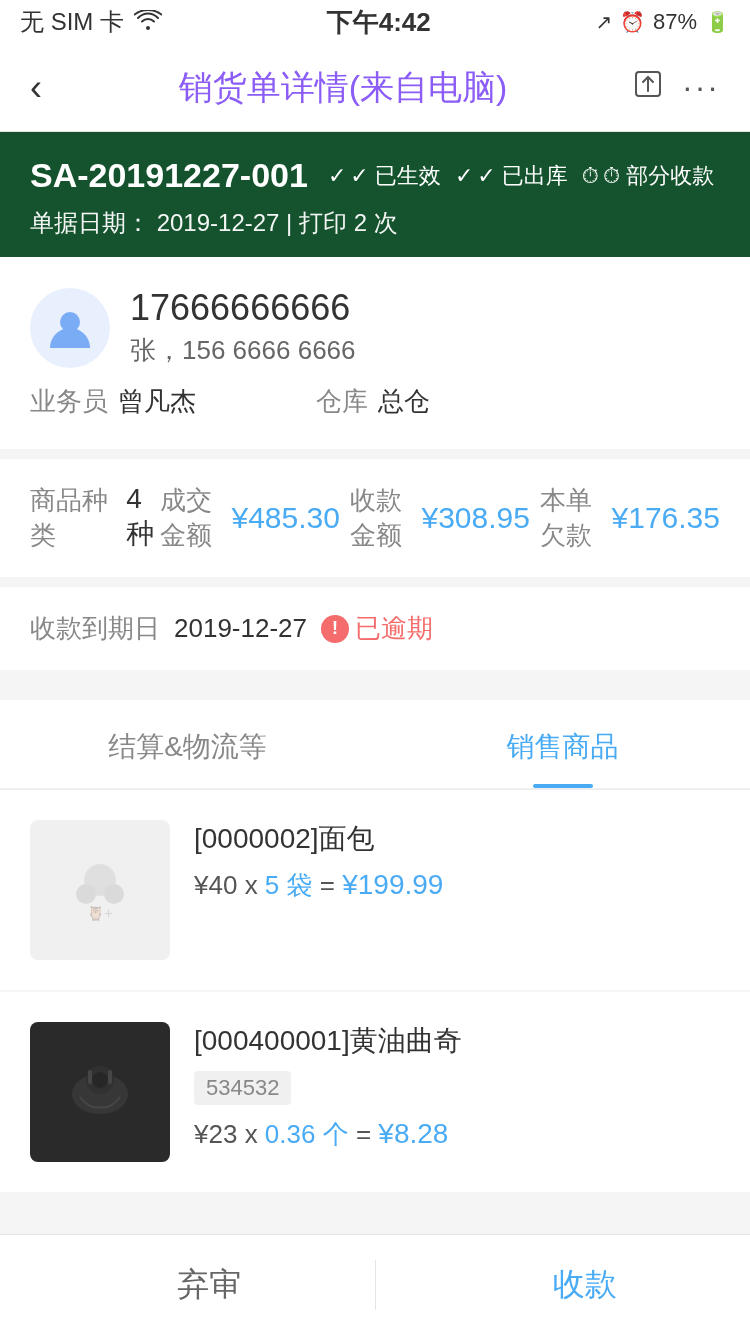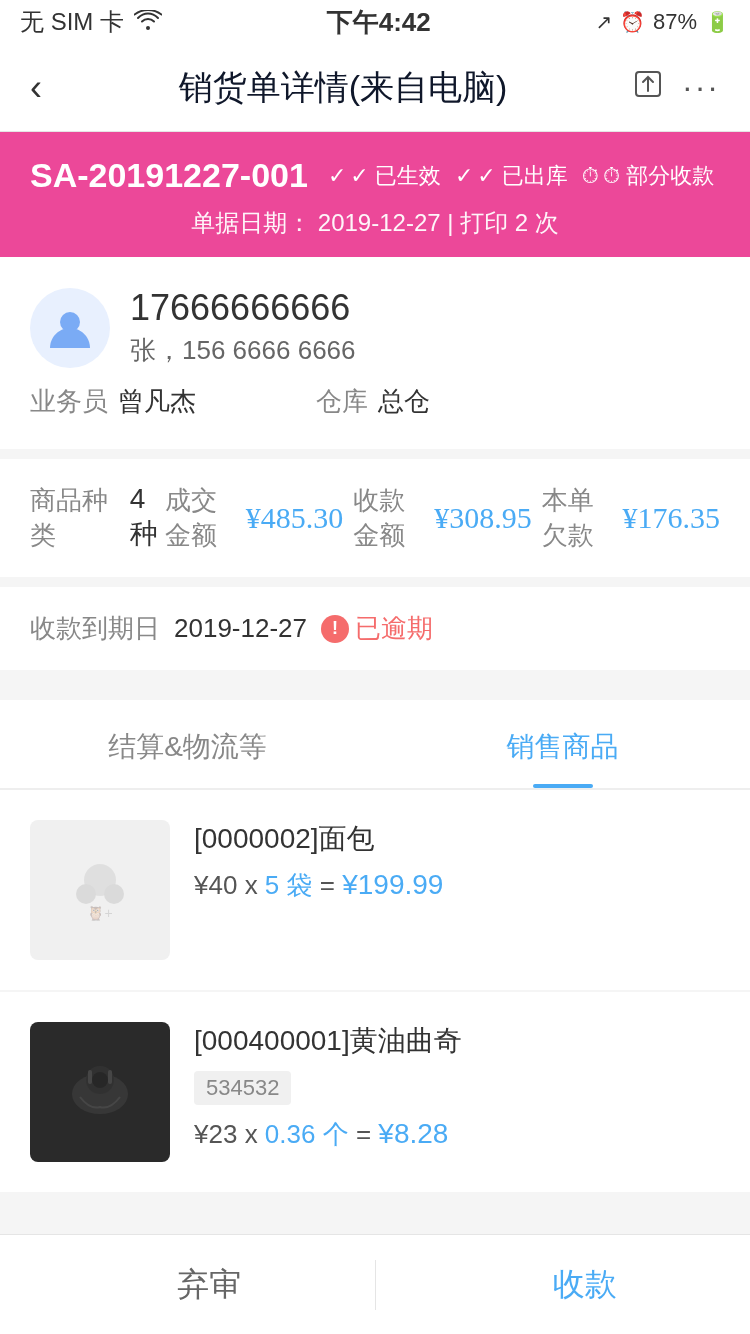--- a/index.html
+++ b/index.html
@@ -42,38 +42,37 @@
       font-size: 36px;
       color: #333;
       cursor: pointer;
       padding: 10px 10px 10px 0;
     }
     .nav-title {
       flex: 1;
       text-align: center;
       font-size: 34px;
       font-weight: 500;
-      color: #0f172a;
+      color: #8b5cf6;
     }
     .nav-right {
       display: flex;
       align-items: center;
       gap: 20px;
     }
     .nav-icon {
       font-size: 30px;
       color: #555;
       cursor: pointer;
     }
 
     
     .header-banner {
-      background: #ec4899;
+      background: #14532d;
       padding: 24px 30px 18px;
-      text-align: center;
     }
     .banner-row1 {
       display: flex;
       align-items: center;
       gap: 20px;
       margin-bottom: 12px;
     }
     .order-id {
       font-size: 34px;
       font-weight: bold;
@@ -170,21 +169,21 @@
       align-items: flex-end;
       gap: 10px;
     }
     .amount-row {
       display: flex;
       align-items: center;
       gap: 16px;
       font-size: 26px;
     }
     .amount-name { color: #888; }
-    .amount-money { color: #4AABF5; font-size: 30px; font-family: Liberation Serif, serif; }
+    .amount-money { color: #4AABF5; font-size: 30px; }
 
     
     .due-section {
       background: #fff;
       padding: 24px 30px;
       margin-bottom: 10px;
       display: flex;
       align-items: center;
       gap: 14px;
     }

